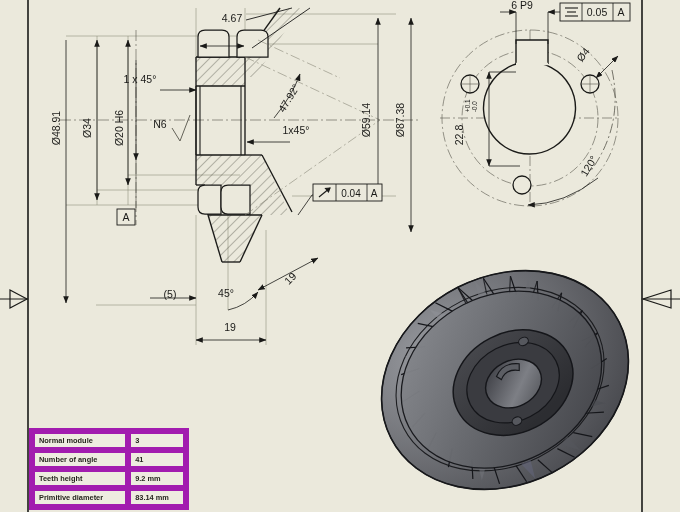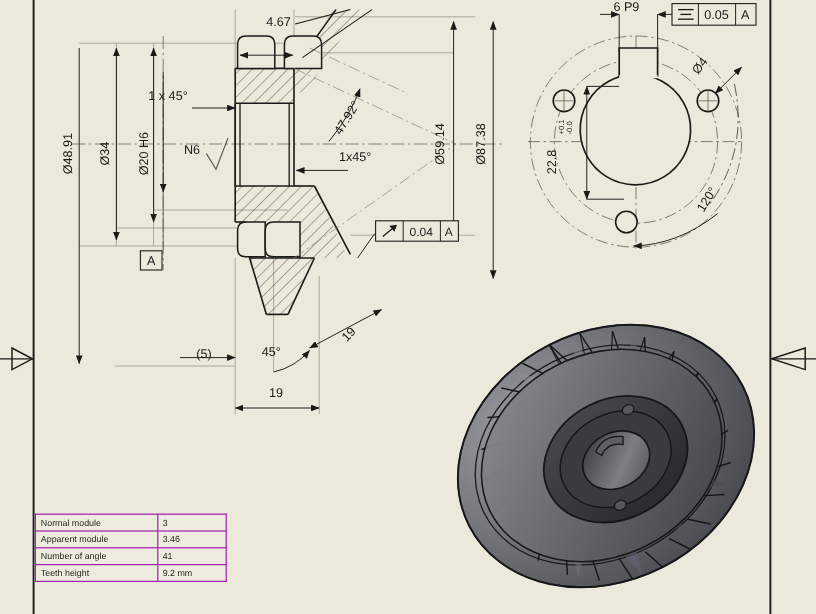--- a/index.html
+++ b/index.html
@@ -2,22 +2,22 @@
 <html><head>
 <meta charset="utf-8">
 <style>
   html,body{margin:0;padding:0;background:#ebe9dc;}
   body{width:680px;height:512px;overflow:hidden;position:relative;
        font-family:"Liberation Sans",sans-serif;color:#1a1a18;}
   #sheet{position:absolute;inset:0;background:#ebe9dc;}
   svg{position:absolute;left:0;top:0;}
   .specs{position:absolute;left:29px;top:428px;width:160px;
          border-collapse:collapse;font-size:7.4px;background:#eeece0;}
-  .specs td{border:1px solid #a21caf;padding:1px 4px;height:11px;
-            line-height:11px;white-space:nowrap;color:#26261f;}
+  .specs td{border:6px solid #a21caf;padding:1px 4px;height:11px;
+            line-height:11px;white-space:nowrap;color:#26261f;font-weight:bold;}
   .specs td.k{width:104px;}
   .specs td.v{width:56px;}
 </style>
 </head>
 <body>
 
 <div id="sheet">
 
 <svg width="680" height="512" viewBox="0 0 680 512">
   <defs>
@@ -423,27 +423,27 @@
   </g>
 </svg>
 
 <table class="specs">
   <tbody>
     <tr>
       <td class="k">Normal module</td>
       <td class="v">3</td>
     </tr>
     <tr>
-      <td class="k">Apparent module</td>
-      <td class="v">3.46</td>
-    </tr>
-    <tr>
       <td class="k">Number of angle</td>
       <td class="v">41</td>
     </tr>
     <tr>
       <td class="k">Teeth height</td>
       <td class="v">9.2 mm</td>
     </tr>
+    <tr>
+      <td class="k">Primitive diameter</td>
+      <td class="v">83.14 mm</td>
+    </tr>
   </tbody>
 </table>
 
 </div>
 
 </body></html>

